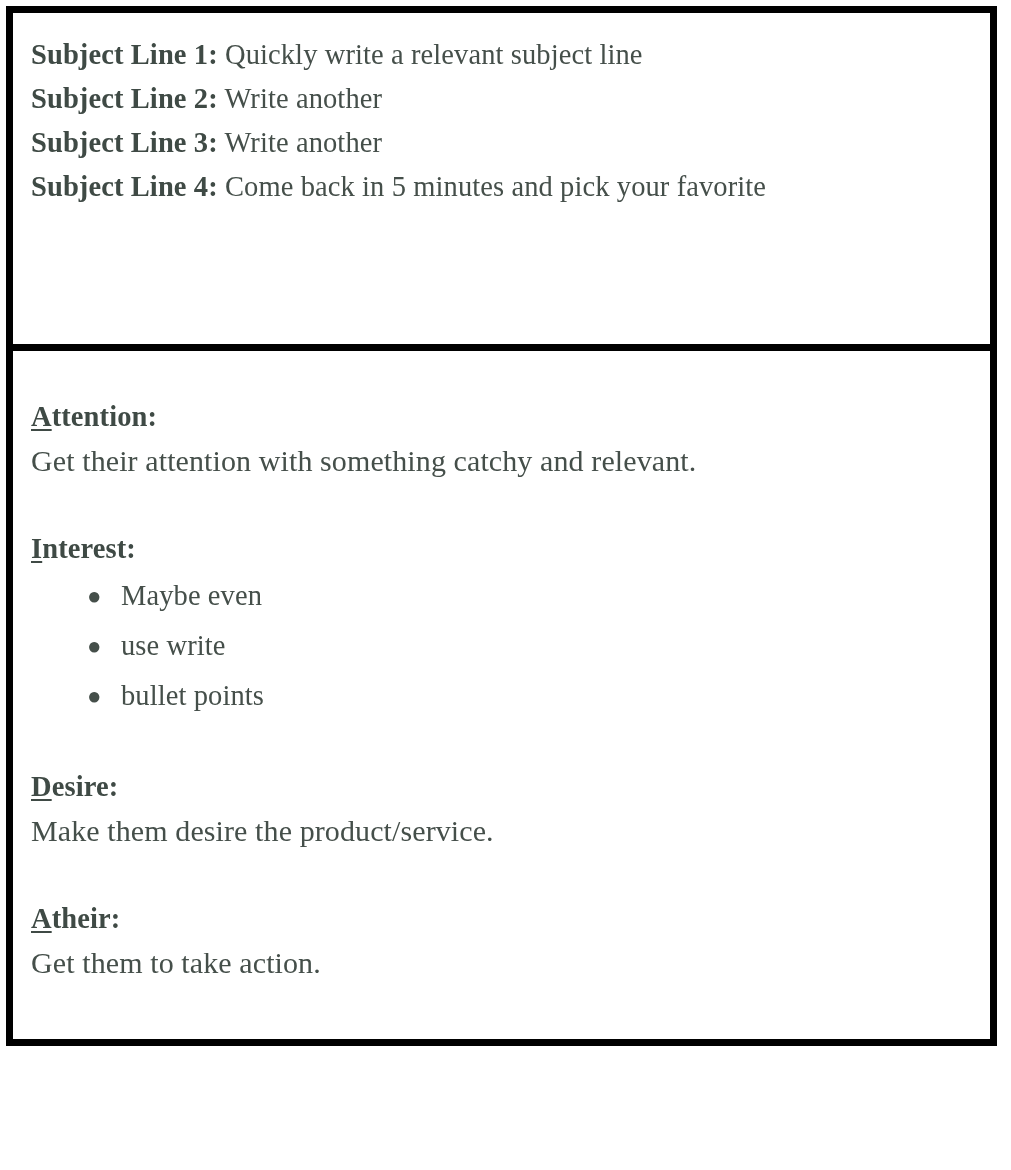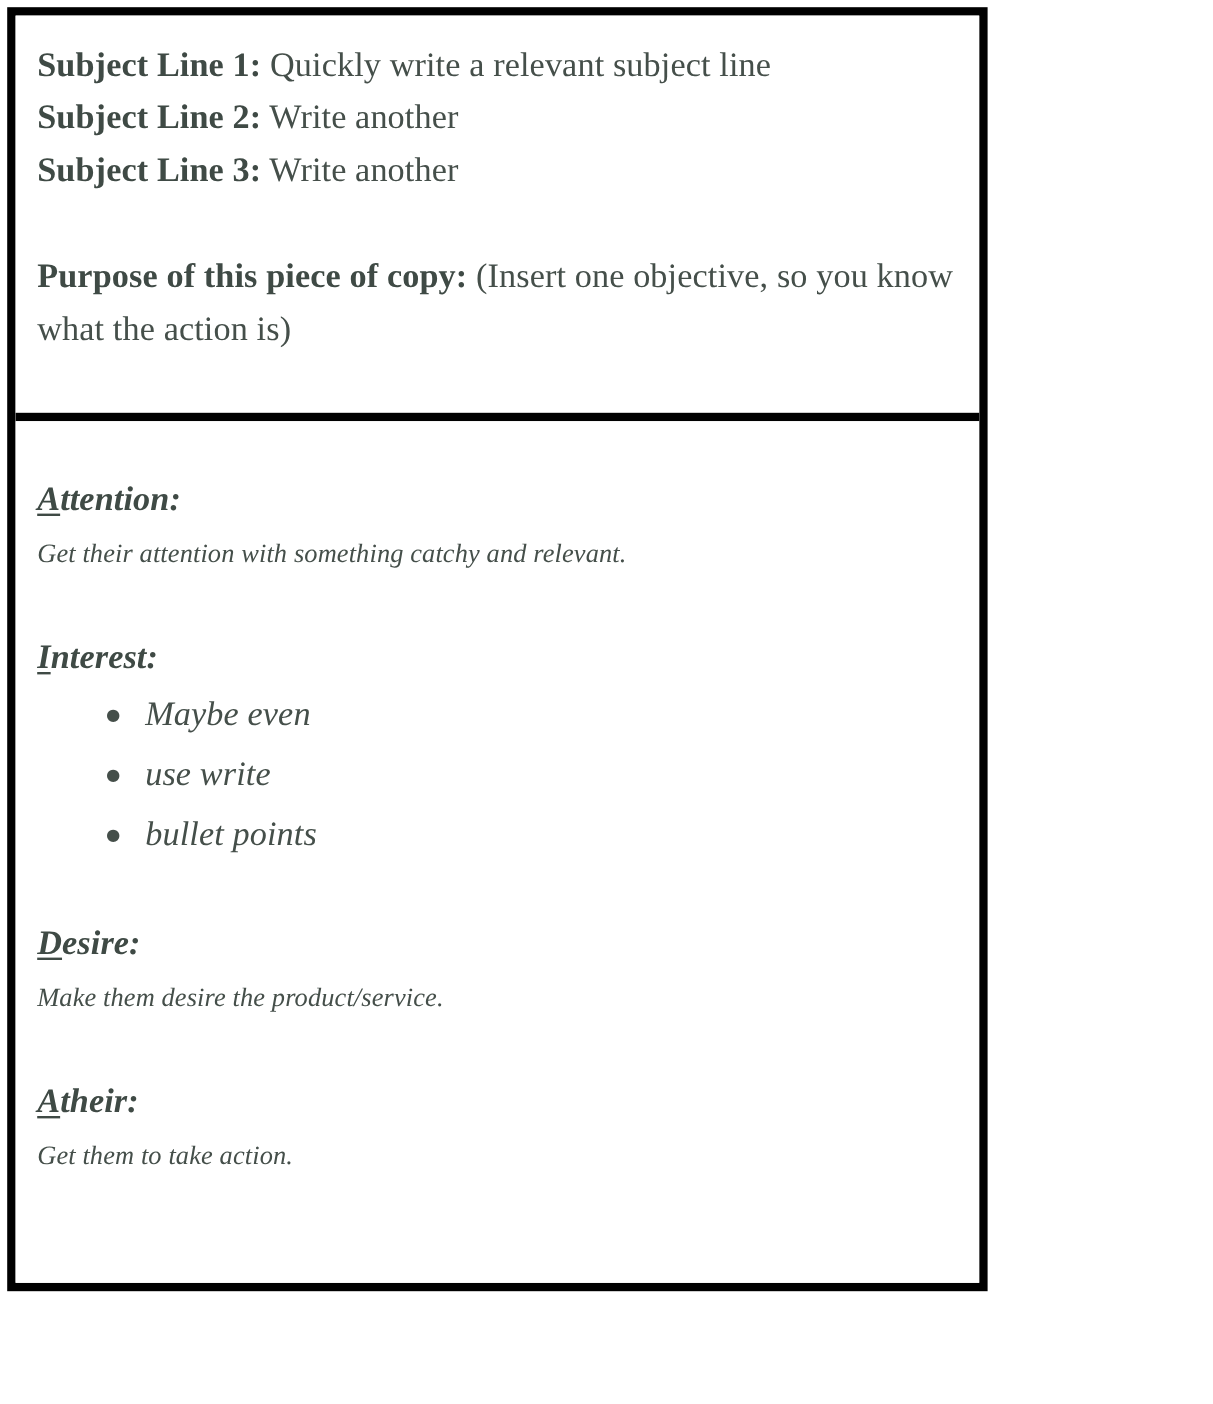--- a/index.html
+++ b/index.html
@@ -23,41 +23,40 @@
     width: 1011px;
     height: 1170px;
     background: #ffffff;
   }
 
   
   .doc-table {
     position: absolute;
     left: 6px;
     top: 6px;
-    width: 817px;          
+    width: 991px;          
     box-sizing: border-box;
     border: 7px solid #000000;
     background: #ffffff;
   }
 
   .doc-row {
     box-sizing: border-box;
     background: #ffffff;
   }
 
   .row-subject {
     padding: 20px 18px 22px 18px;
     min-height: 338px;
     border-bottom: 7px solid #000000;
   }
 
   .row-aida {
-    padding: 44px 18px 84px 18px;
+    padding: 44px 18px 54px 18px;
     min-height: 666px;
-    font-style: italic;
   }
 
   
   .line {
     color: #454f4a;
     font-size: 28.5px;
     line-height: 44px;
     letter-spacing: 0.1px;
     white-space: pre-wrap;
   }
@@ -70,21 +69,21 @@
 
   .spacer {
     height: 44px;
   }
   .spacer-sm {
     height: 44px;
   }
 
   .para {
     color: #454f4a;
-    font-size: 22px;
+    font-size: 30px;
     line-height: 44px;
     letter-spacing: 0.1px;
   }
 
   
   .sec-head {
     font-weight: bold;
     color: #3f4a45;
     font-size: 28.5px;
     line-height: 44px;
@@ -129,24 +128,24 @@
   <div class="doc-table">
 
     <div class="doc-row row-subject">
 
       <div class="line"><b>Subject Line 1:</b><span> Quickly write a relevant subject line</span></div>
 
       <div class="line"><b>Subject Line 2:</b><span> Write another</span></div>
 
       <div class="line"><b>Subject Line 3:</b><span> Write another</span></div>
 
+      <div class="line"><b>Subject Line 4:</b><span> Come back in 5 minutes and pick your favorite</span></div>
 
       <div class="spacer"></div>
 
-      <div class="line"><b>Purpose of this piece of copy:</b><span> (Insert one objective, so you know what the action is)</span></div>
 
     </div>
 
     <div class="doc-row row-aida">
 
       <div class="sec-head"><span class="first">A</span><span>ttention:</span></div>
       <div class="para">Get their attention with something catchy and relevant.</div>
 
       <div class="spacer-sm"></div>
 

